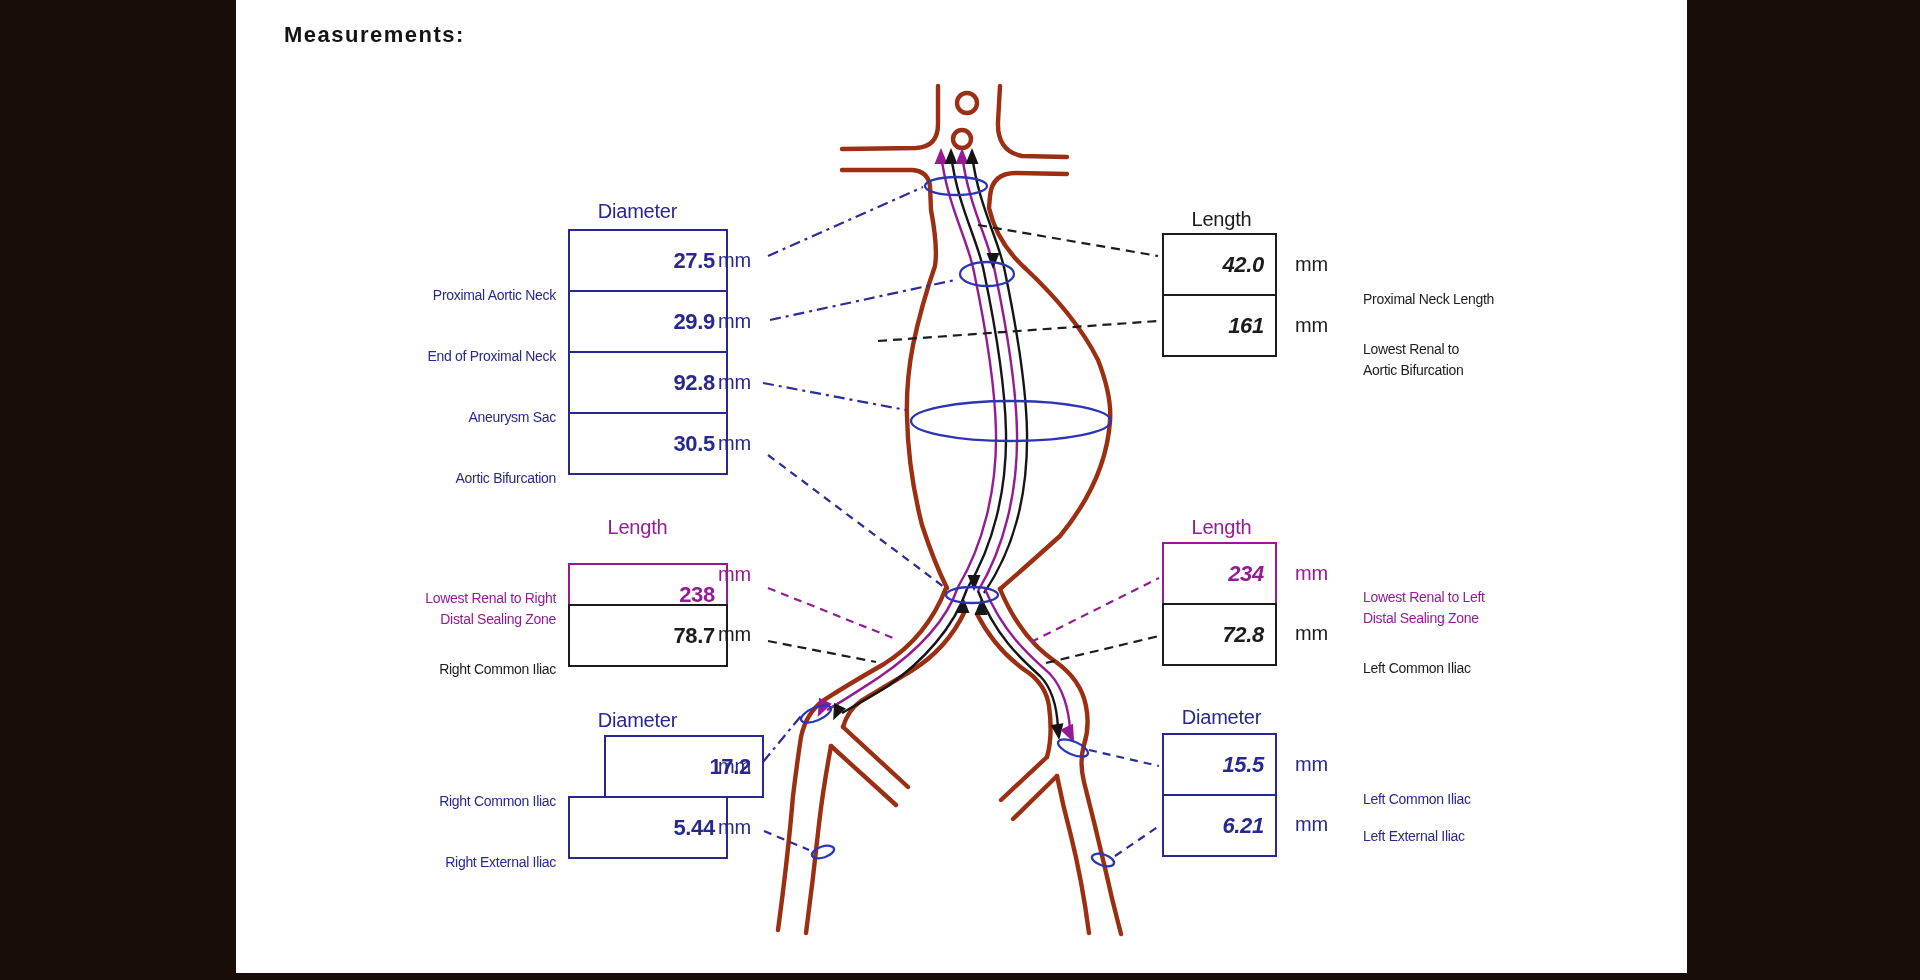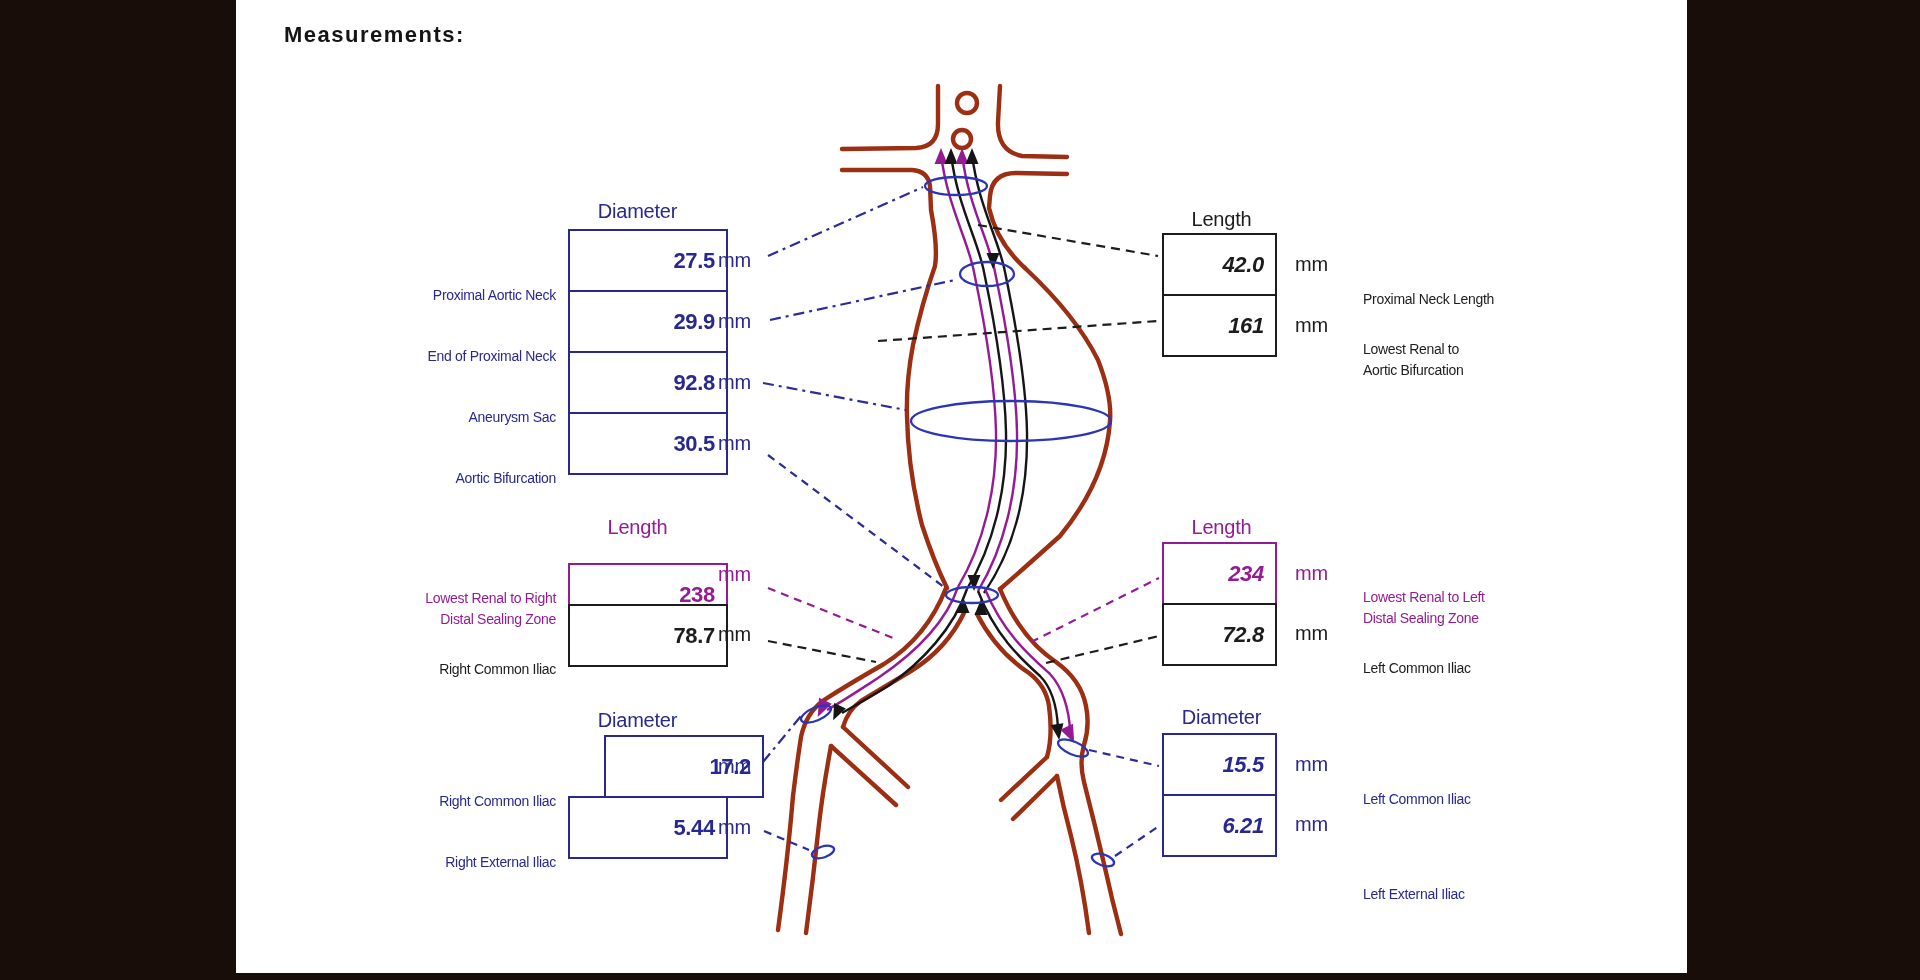--- a/index.html
+++ b/index.html
@@ -183,13 +183,13 @@
 <div class="abs mm blk" style="left:1295px;top:622px;">mm</div>
 <div class="abs lbl right blk" style="left:1363px;top:622px;">Left Common Iliac</div>
 
 <div class="abs hdr r navy" style="left:1162px;top:706px;">Diameter</div>
 <div class="abs box r navy" style="left:1162px;top:733px;padding-left:16px;">15.5</div>
 <div class="abs mm navy" style="left:1295px;top:753px;">mm</div>
 <div class="abs lbl right navy" style="left:1363px;top:753px;">Left Common Iliac</div>
 
 <div class="abs box r navy" style="left:1162px;top:794px;">6.21</div>
 <div class="abs mm navy" style="left:1295px;top:813px;">mm</div>
-<div class="abs lbl right navy" style="left:1363px;top:848px;">Left External Iliac</div>
+<div class="abs lbl right navy" style="left:1363px;top:790px;">Left External Iliac</div>
 
 </body></html>

